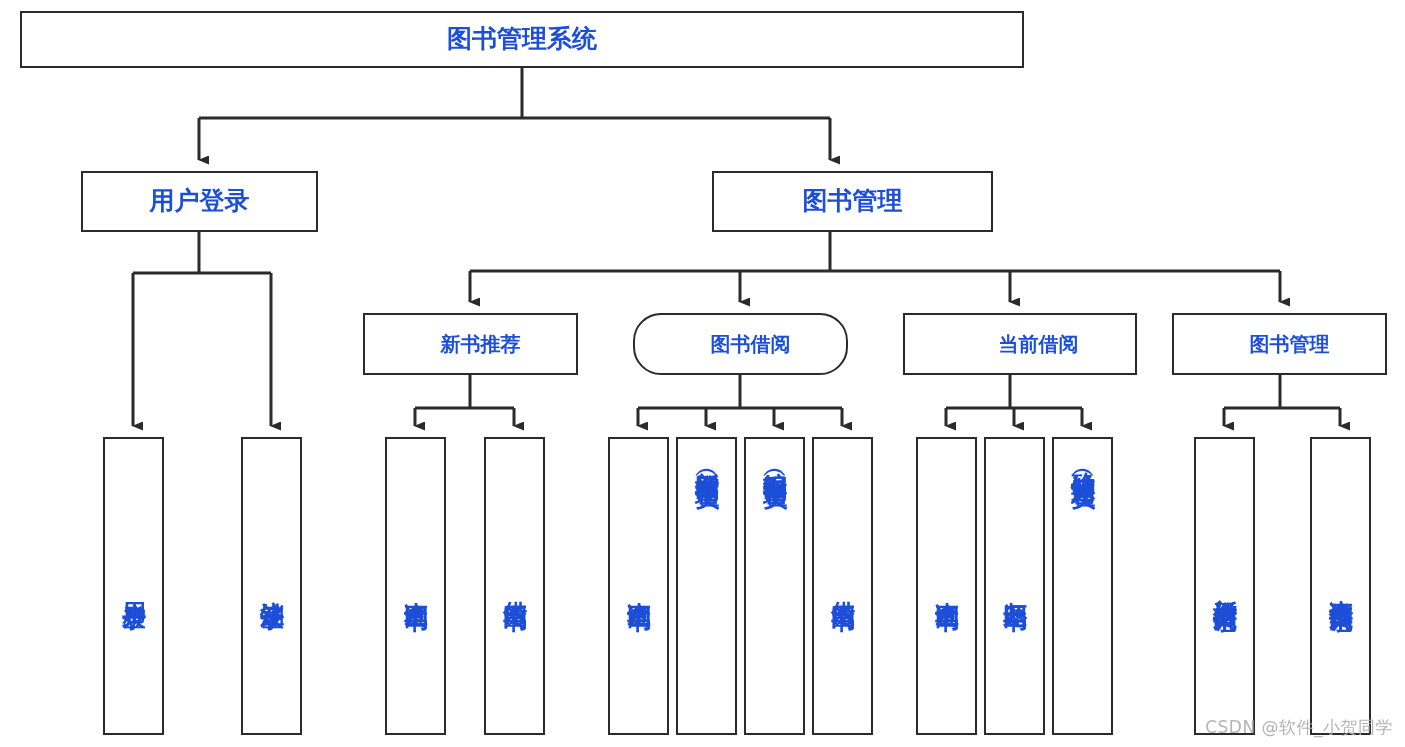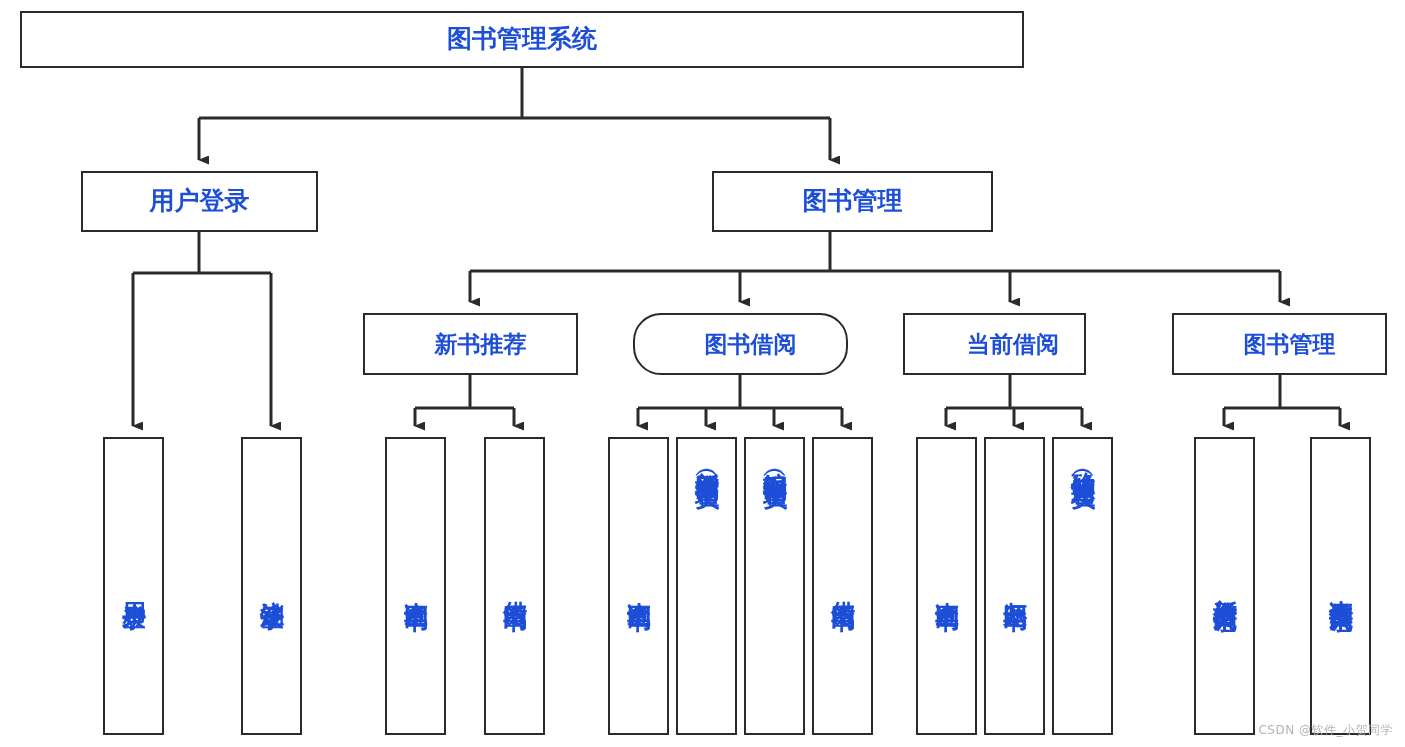--- a/index.html
+++ b/index.html
@@ -35,21 +35,21 @@
     z-index: 2;
   }
   .node-label {
     color: #1d4ed8;
     white-space: nowrap;
     line-height: 1.15;
     font-weight: bold;
   }
   .node.level-0 .node-label { font-size: 25px; }
   .node.level-1 .node-label { font-size: 25px; }
-  .node.level-2 .node-label { font-size: 23px; margin-left: 20px; }
+  .node.level-2 .node-label { font-size: 20px; margin-left: 20px; }
 
   .node.leaf {
     align-items: flex-start;
     justify-content: center;
     padding-top: 14px;
   }
   .node.leaf .node-label {
     writing-mode: vertical-rl;
     text-orientation: upright;
     font-size: 24px;
@@ -57,21 +57,21 @@
     white-space: nowrap;
   }
   .node.leaf.centered {
     align-items: center;
     padding-top: 0;
   }
   .watermark {
     position: absolute;
     right: 12px;
     bottom: 8px;
-    font-size: 12px;
+    font-size: 17px;
     color: #b4b4b4;
     letter-spacing: 0.5px;
     z-index: 3;
     white-space: nowrap;
   }
 </style>
 </head>
 <body>
 
 <div id="diagram-root">
@@ -136,21 +136,21 @@
   <div class="node level-1" style="left: 712px; top: 171px; width: 281px; height: 61px;">
     <span class="node-label">图书管理</span>
   </div>
 
   <div class="node level-2" style="left: 363px; top: 313px; width: 215px; height: 62px;">
     <span class="node-label">新书推荐</span>
   </div>
   <div class="node level-2" style="left: 633px; top: 313px; width: 215px; height: 62px; border-radius: 28px;">
     <span class="node-label">图书借阅</span>
   </div>
-  <div class="node level-2" style="left: 903px; top: 313px; width: 183px; height: 62px; padding-left: 17px;">
+  <div class="node level-2" style="left: 903px; top: 313px; width: 234px; height: 62px; padding-left: 17px;">
     <span class="node-label">当前借阅</span>
   </div>
   <div class="node level-2" style="left: 1172px; top: 313px; width: 215px; height: 62px;">
     <span class="node-label">图书管理</span>
   </div>
 
   <div class="node leaf centered" style="left: 103px; top: 437px; width: 61px; height: 298px;">
     <span class="node-label">用户登录</span>
   </div>
   <div class="node leaf centered" style="left: 241px; top: 437px; width: 61px; height: 298px;">

